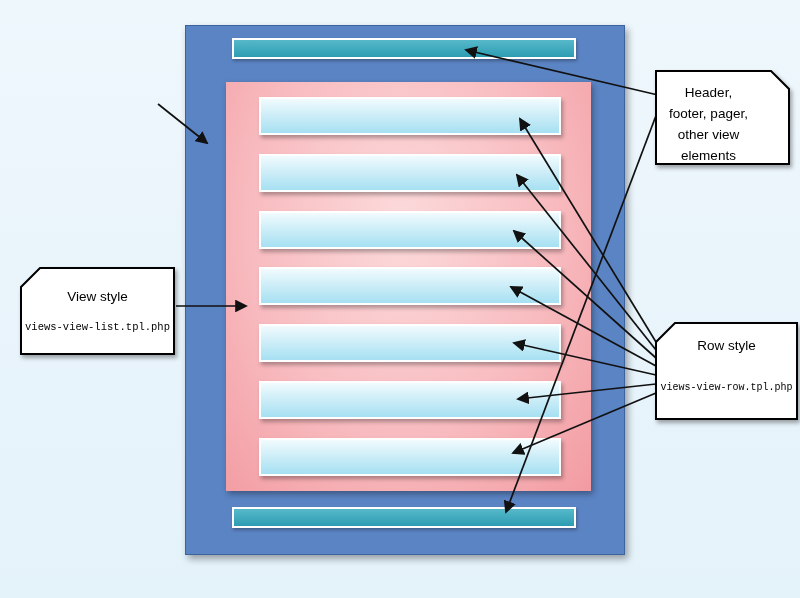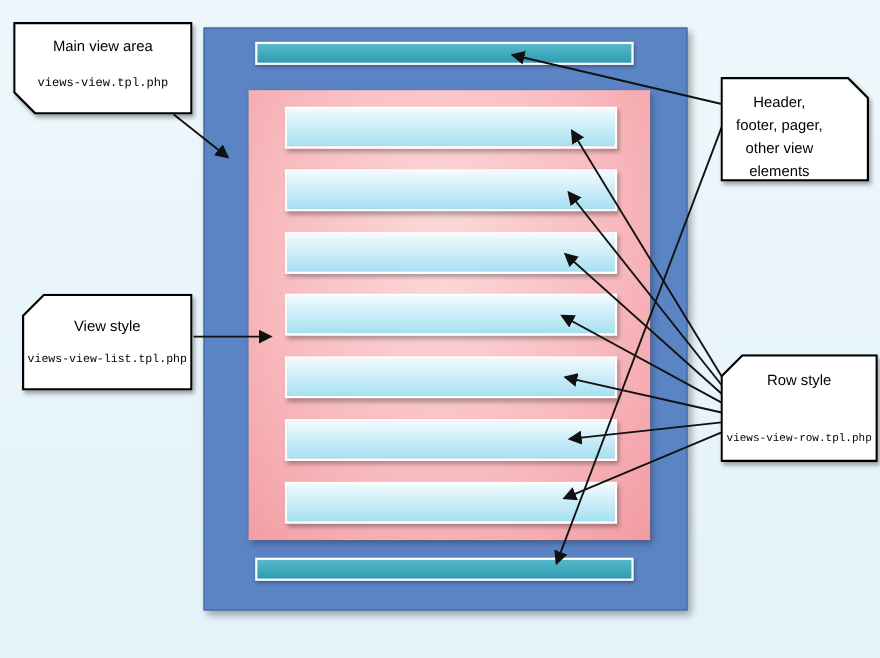--- a/index.html
+++ b/index.html
@@ -53,21 +53,21 @@
   .co-file{font-family:"Liberation Mono","DejaVu Sans Mono",monospace;font-size:10.5px;white-space:nowrap;}
 
   .callout-main{left:12px;top:20px;width:163px;height:84px;}
   .callout-main .co-body{padding-top:14px;gap:20px;}
   .callout-main .co-file{font-size:11px;}
 
   .callout-view{left:20px;top:267px;width:155px;height:72px;}
   .callout-view .co-body{padding-top:22px;gap:16px;}
 
   .callout-row{left:655px;top:322px;width:143px;height:98px;}
-  .callout-row .co-body{padding-top:16px;gap:40px;}
+  .callout-row .co-body{padding-top:16px;gap:28px;}
   .callout-row .co-file{font-size:10px;}
 
   .callout-hf{left:655px;top:70px;width:107px;height:95px;}
   .callout-hf .co-body{padding:13px 10px 0 10px;}
   .callout-hf .co-title{font-size:13.5px;line-height:1.55;}
 </style>
 </head>
 <body>
 
 <div class="canvas">
@@ -100,29 +100,20 @@
       <line x1="657" y1="113" x2="506" y2="512" marker-end="url(#arrowhead)"></line>
       <line x1="656" y1="342" x2="520" y2="119" marker-end="url(#arrowhead)"></line>
       <line x1="656" y1="350" x2="517" y2="175" marker-end="url(#arrowhead)"></line>
       <line x1="656" y1="358" x2="514" y2="231" marker-end="url(#arrowhead)"></line>
       <line x1="656" y1="366" x2="511" y2="287" marker-end="url(#arrowhead)"></line>
       <line x1="656" y1="375" x2="514" y2="343" marker-end="url(#arrowhead)"></line>
       <line x1="656" y1="384" x2="518" y2="399" marker-end="url(#arrowhead)"></line>
       <line x1="656" y1="393" x2="513" y2="453" marker-end="url(#arrowhead)"></line>
     </svg>
 
-  <div class="callout callout-main">
-    <svg class="shape" width="163" height="84">
-      <polygon points="1,1 162,1 162,83 20,83 1,64"></polygon>
-    </svg>
-    <div class="co-body">
-      <div class="co-title">Main view area</div>
-      <div class="co-file">views-view.tpl.php</div>
-    </div>
-  </div>
 
   <div class="callout callout-view">
     <svg class="shape" width="155" height="88">
       <polygon points="20,1 154,1 154,87 1,87 1,20"></polygon>
     </svg>
     <div class="co-body">
       <div class="co-title">View style</div>
       <div class="co-file">views-view-list.tpl.php</div>
     </div>
   </div>

